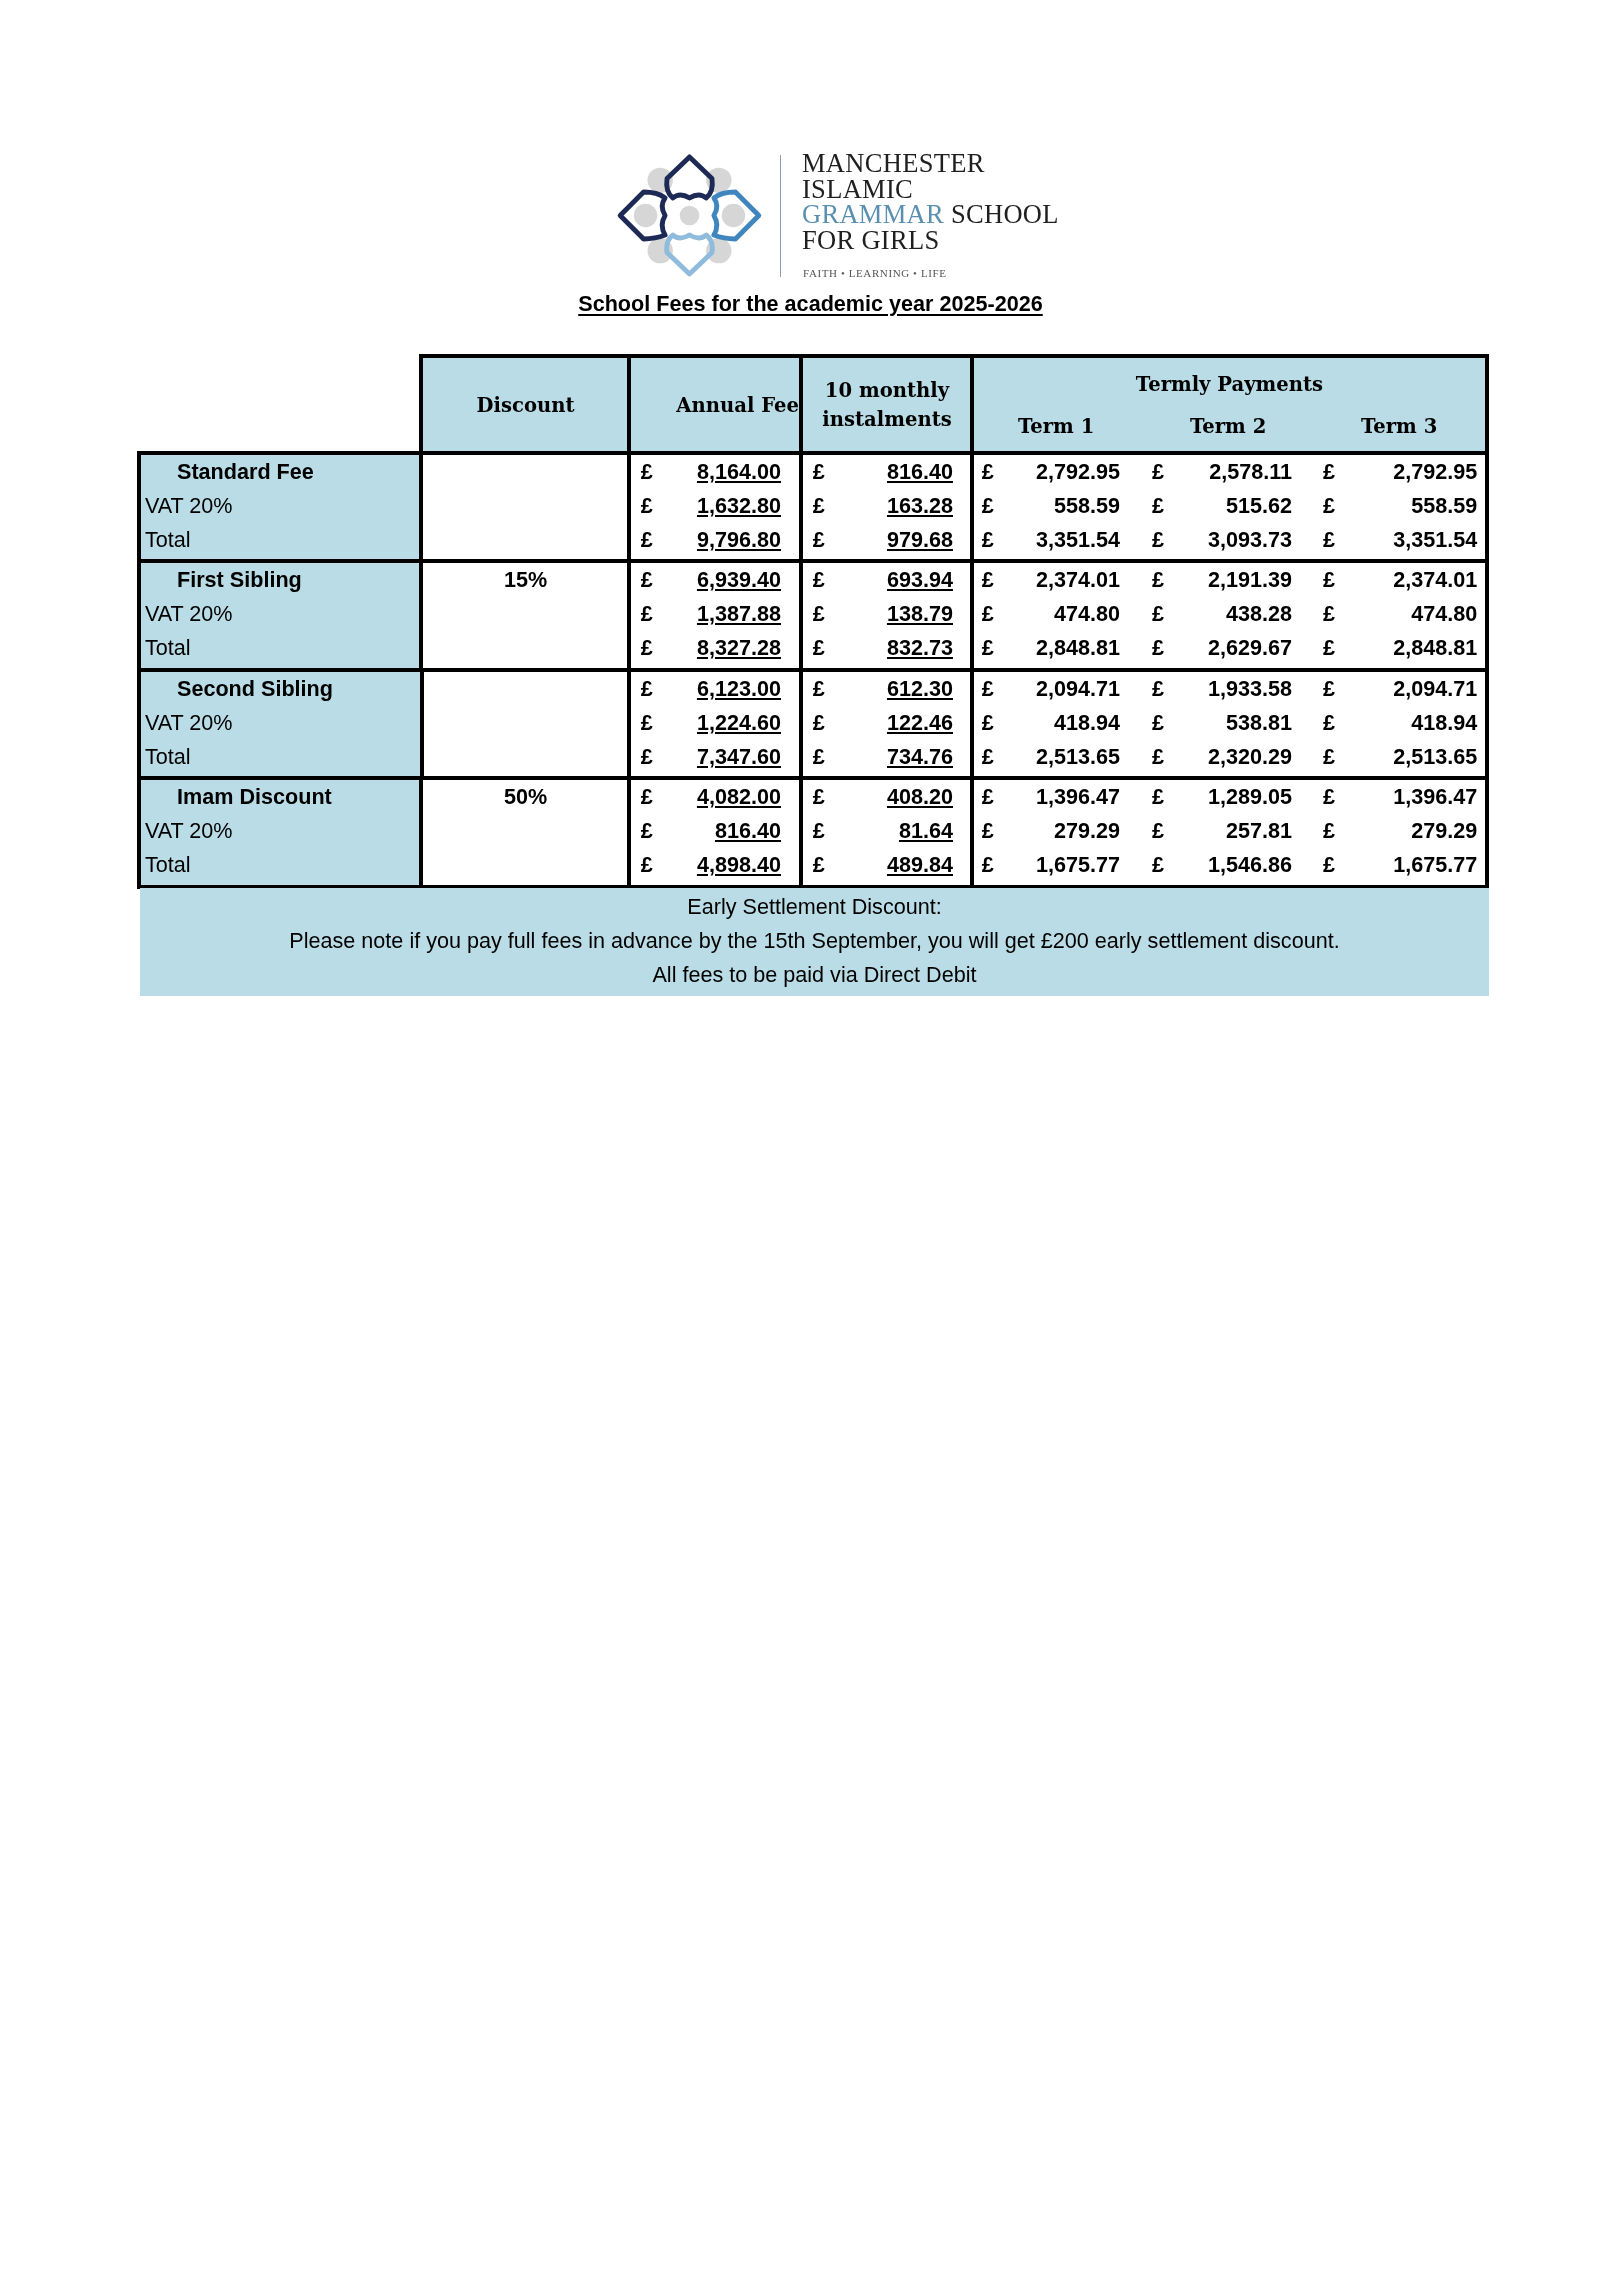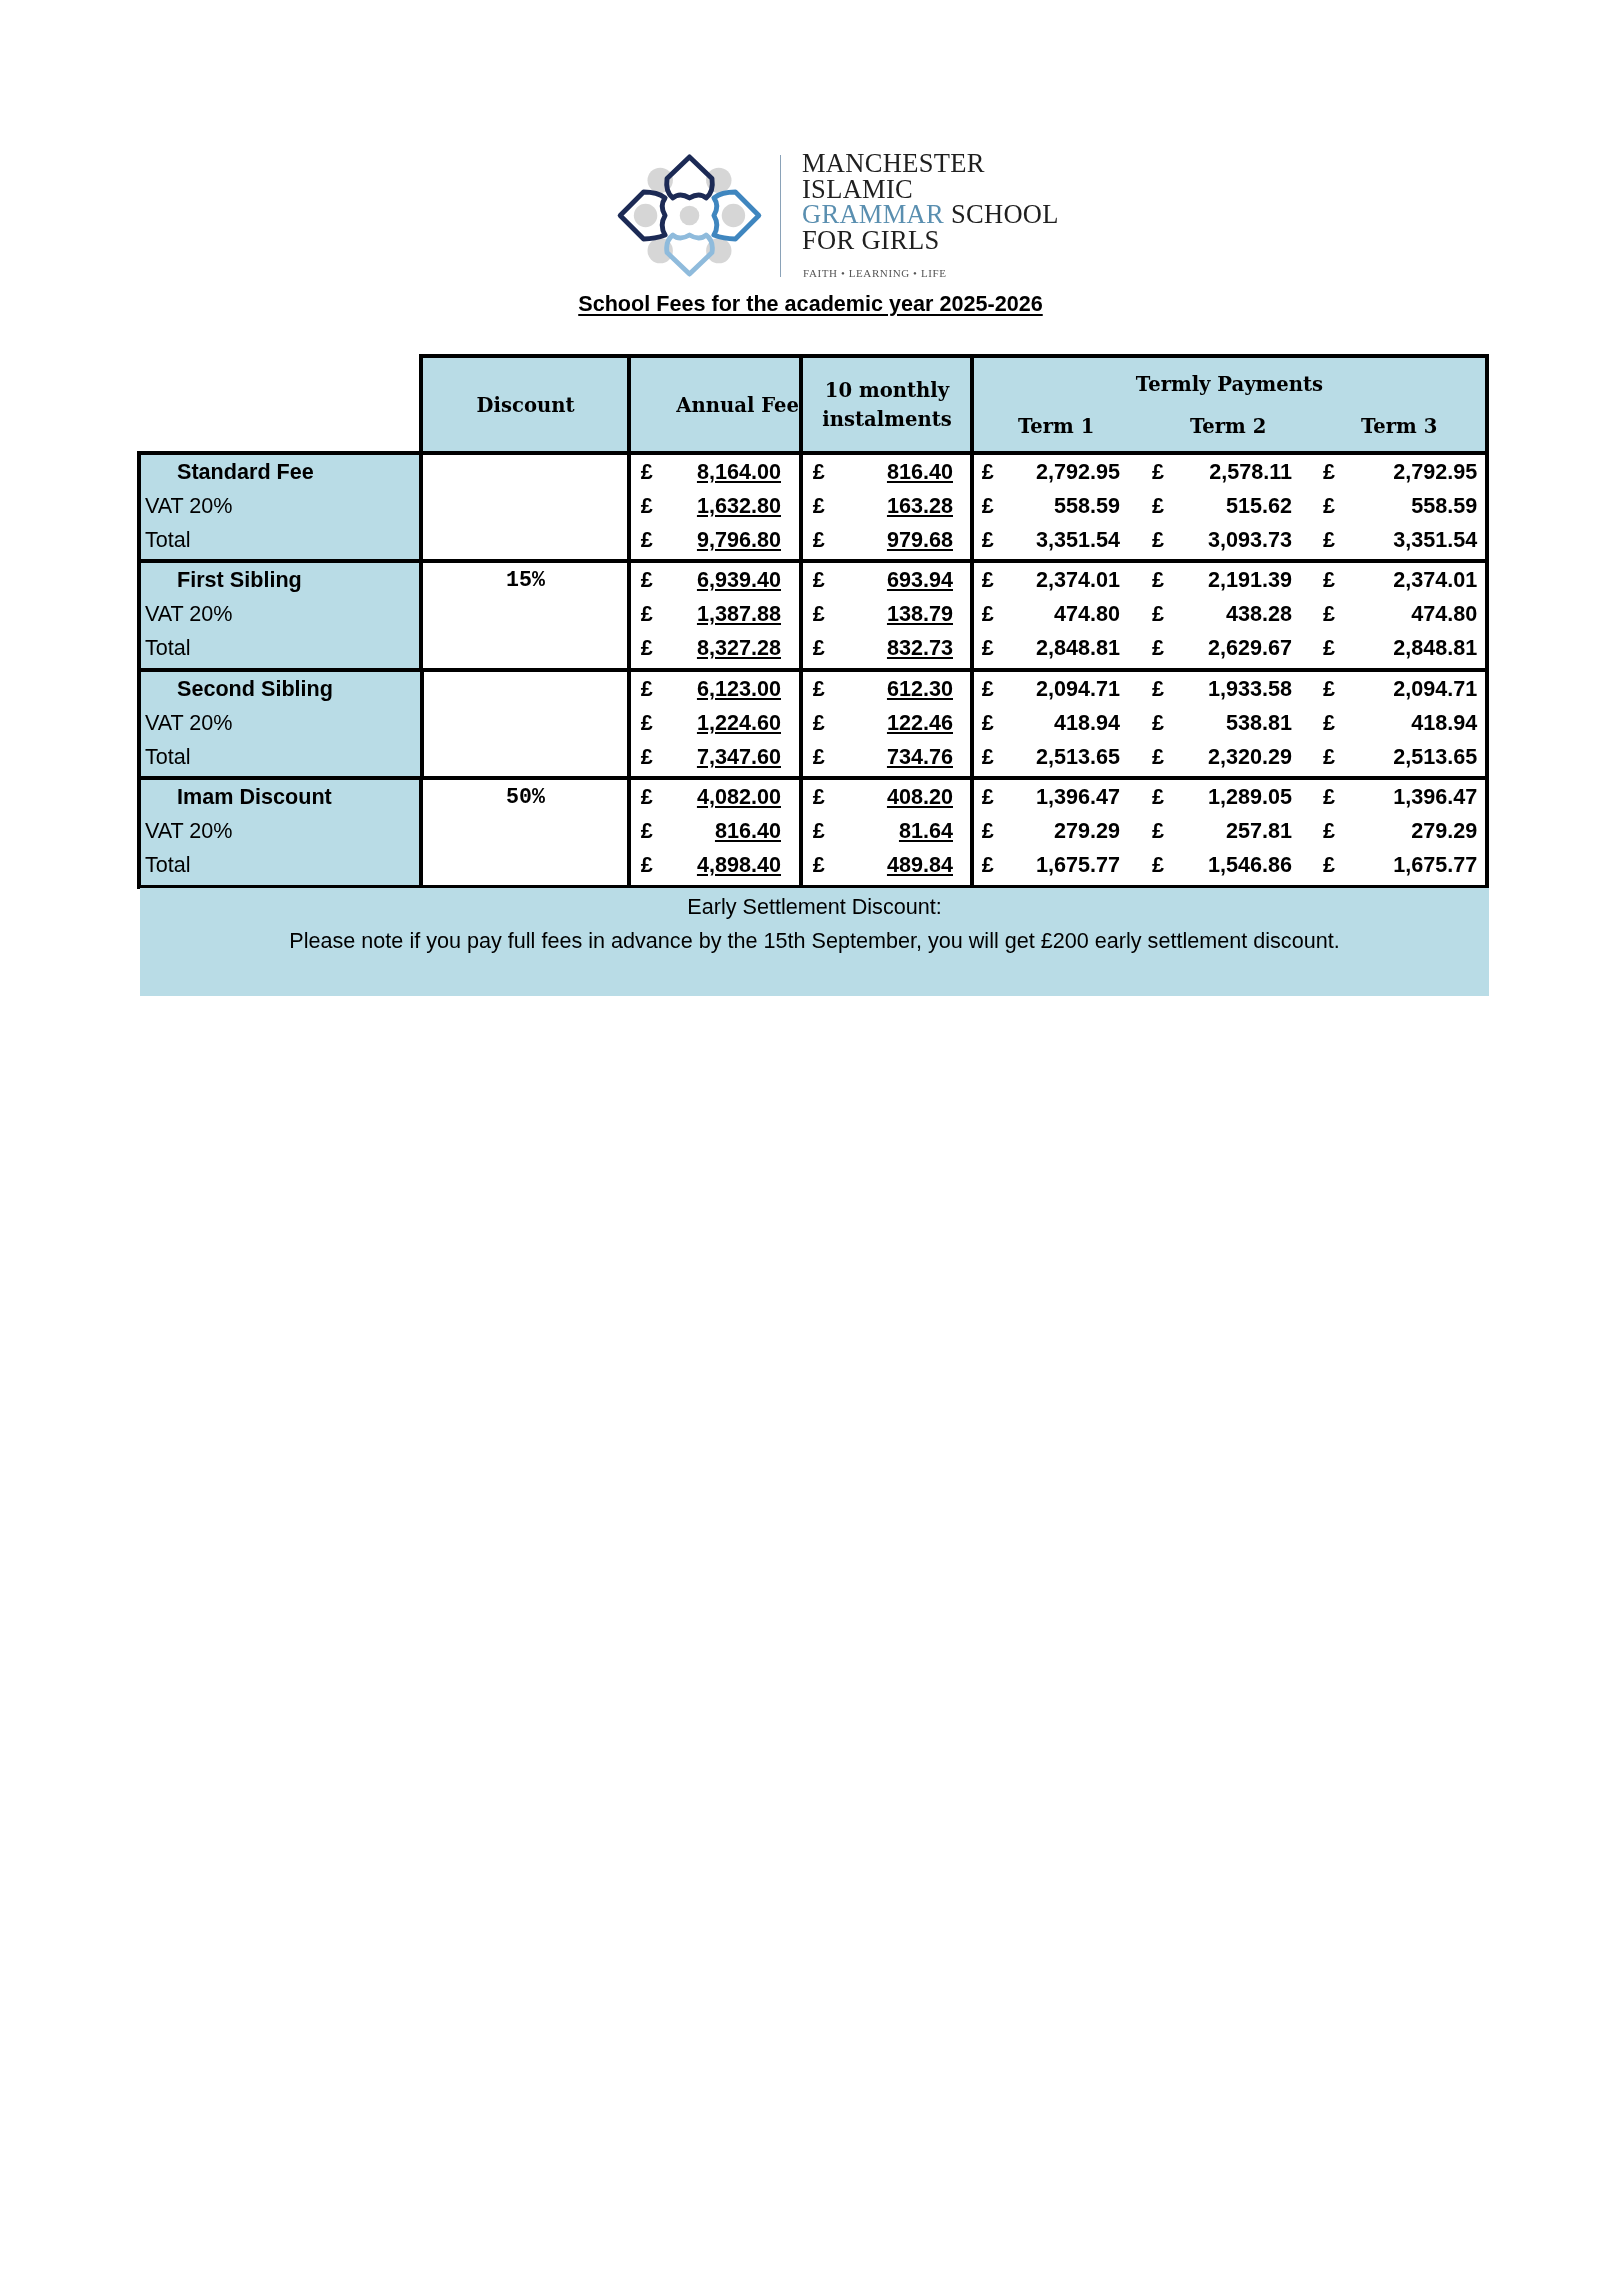--- a/index.html
+++ b/index.html
@@ -15,21 +15,21 @@
   .doc-title { position: absolute; left: 0; width: 1621px; top: 291px; text-align: center; font-size: 21.6px; font-weight: bold; text-decoration: underline; text-underline-offset: 2.9px; }
 
   .fees-table { position: absolute; left: 137px; top: 354px; }
   .hdr { position: absolute; background: #b9dce6; border: 4.9px solid #000; box-sizing: border-box; font-family: "DejaVu Serif", serif; font-weight: bold; font-size: 19.6px; display: flex; align-items: center; justify-content: center; text-align: center; line-height: 29px; }
 
   .block { position: absolute; left: 0; width: 1353px; }
   .lbl-cell { position: absolute; left: 0; top: 0; width: 287px; background: #b9dce6; border: 4.9px solid #000; box-sizing: border-box; }
   .lbl-cell div { height: 34px; line-height: 34px; font-size: 21.6px; padding-left: 3.9px; }
   .lbl-cell .b { font-weight: bold; padding-left: 36px; }
   .disc-cell { position: absolute; left: 282px; top: 0; width: 213px; border: 4.9px solid #000; box-sizing: border-box; background: #fff; text-align: center; font-size: 21.6px; font-weight: bold; }
-  .disc-cell div { height: 34px; line-height: 34px; font-family: Liberation Mono, monospace; }
+  .disc-cell div { height: 34px; line-height: 34px; }
   .money-cell { position: absolute; top: 0; border: 4.9px solid #000; box-sizing: border-box; background: #fff; }
   .money-row { height: 34px; line-height: 34px; font-size: 21.6px; font-weight: bold; position: relative; }
   .money-row .cur { position: absolute; left: 9.8px; }
   .money-row .amt { position: absolute; right: 18px; text-decoration: underline; }
   .term-row { height: 34px; line-height: 34px; font-size: 21.6px; font-weight: bold; position: relative; }
   .term-row span { position: absolute; }
 
   .footer-band { position: absolute; left: 140px; top: 888px; width: 1349px; height: 108px; background: #b9dce6; text-align: center; font-size: 21.6px; line-height: 34px; padding-top: 2px; box-sizing: border-box; }
 </style>
 </head>
@@ -334,14 +334,15 @@
             <span style="right:7.8px">1,675.77</span>
           </div>
         </div>
       </div>
     </div>
 </div>
 
 <div class="footer-band">
   <div>Early Settlement Discount:</div>
   <div>Please note if you pay full fees in advance by the 15th September, you will get £200 early settlement discount.</div>
+  <div>All fees to be paid via Direct Debit</div>
 </div>
 
 
 </body></html>

